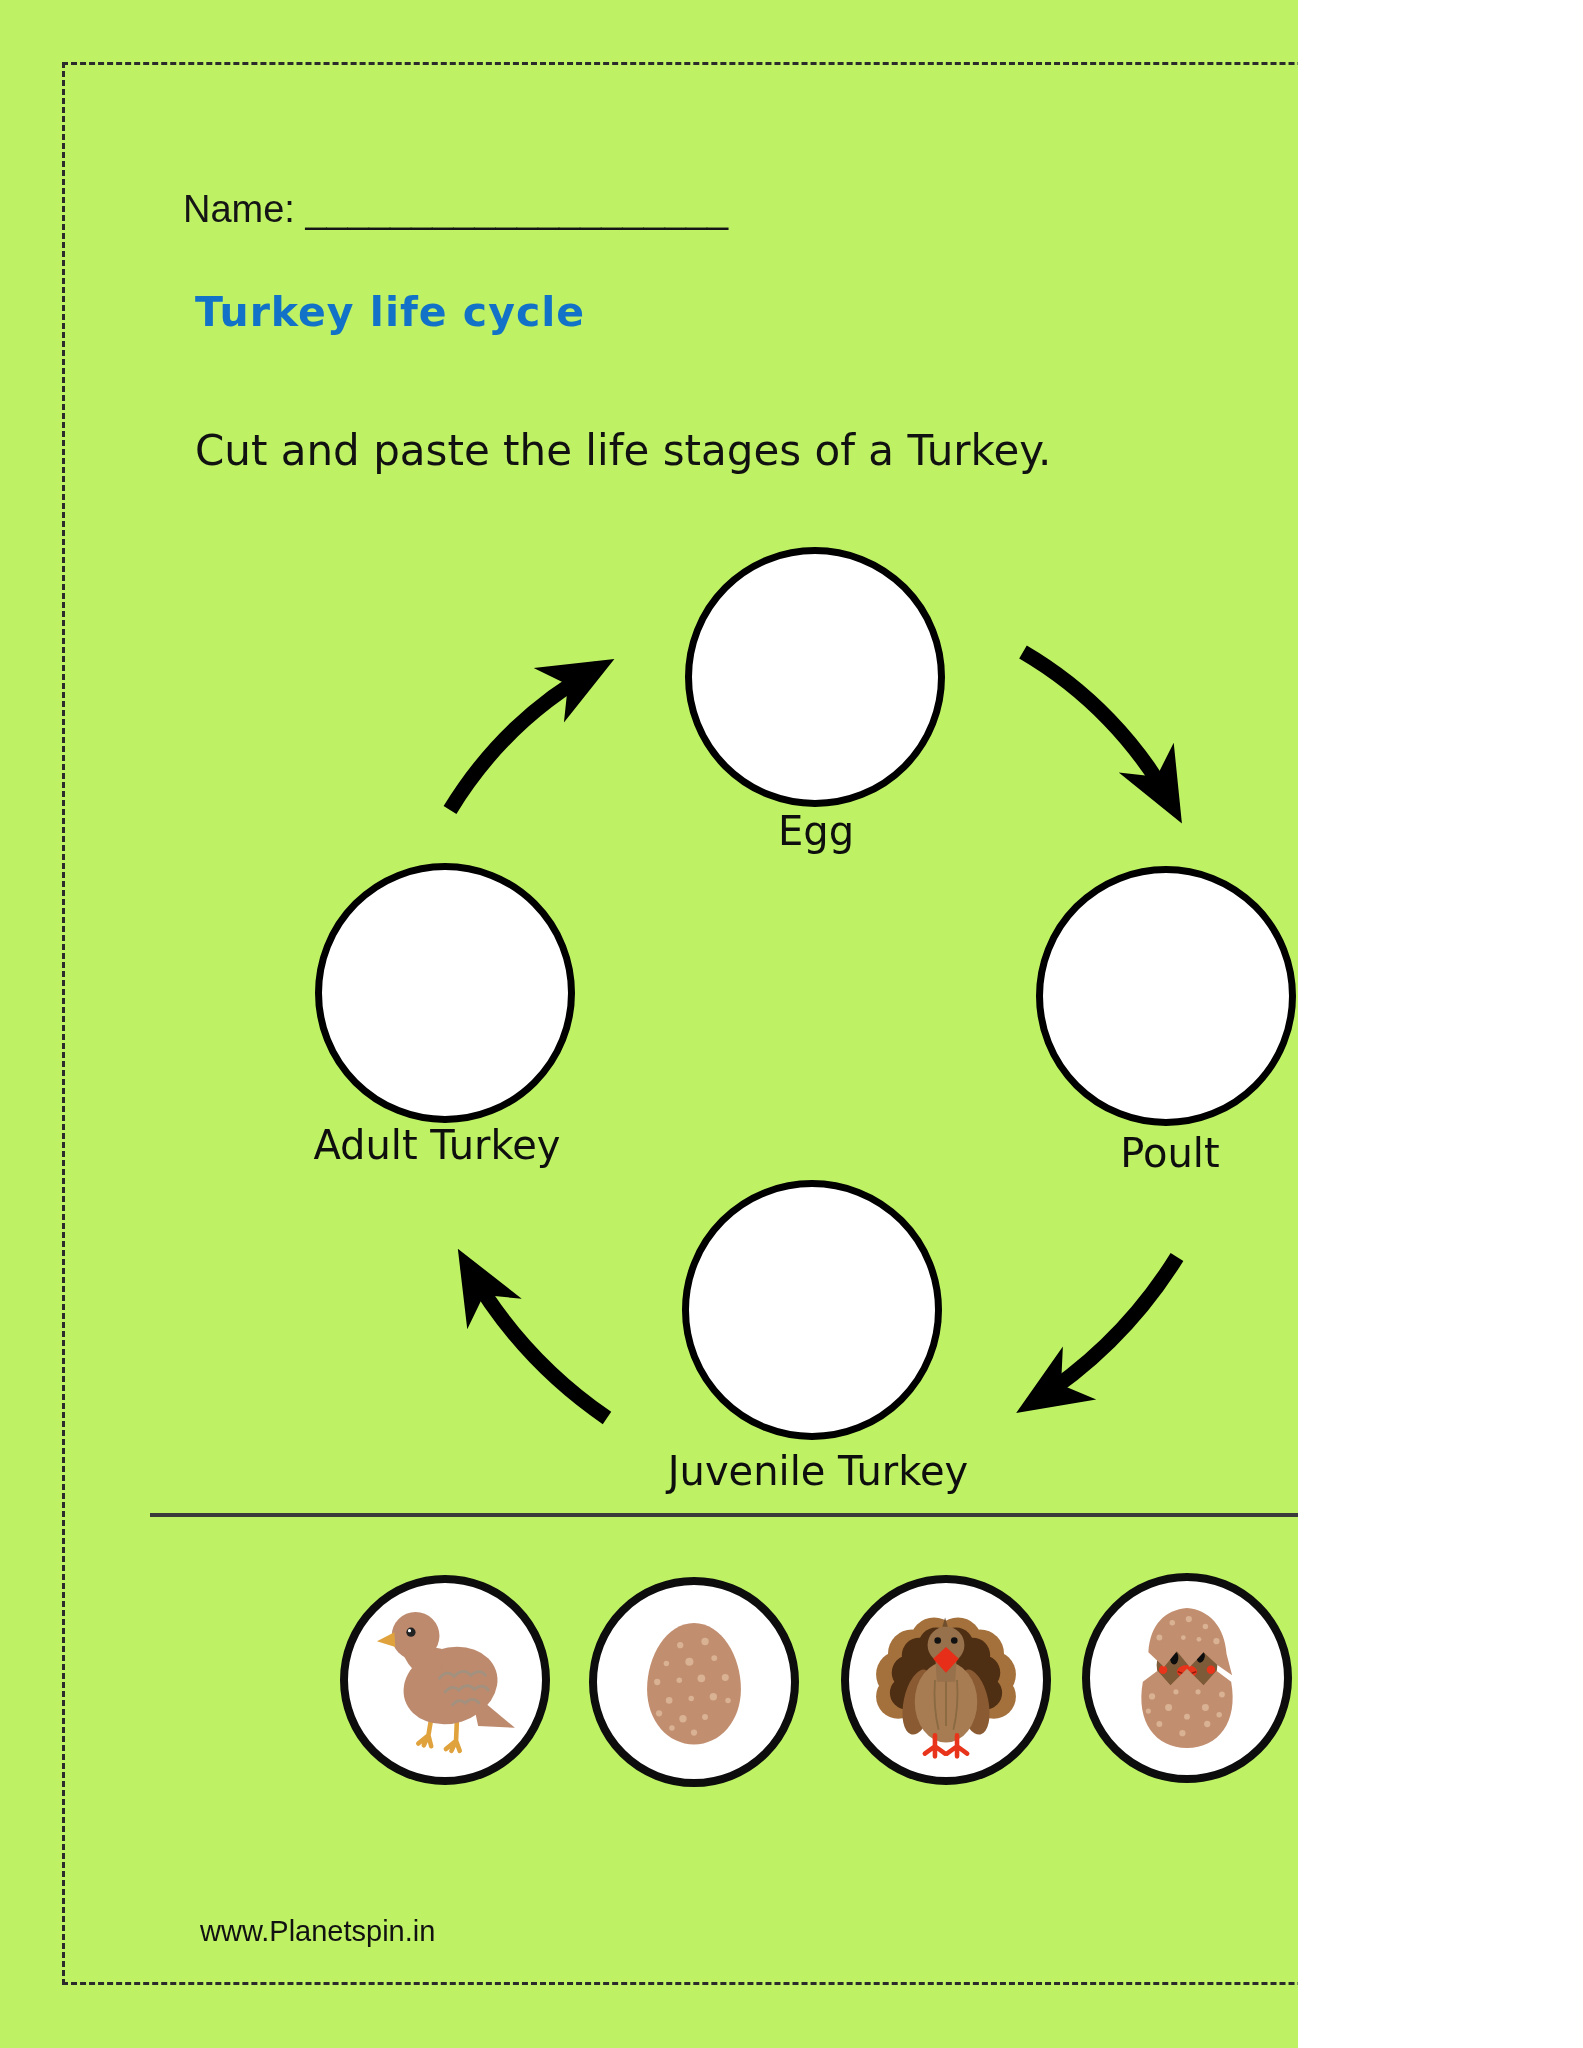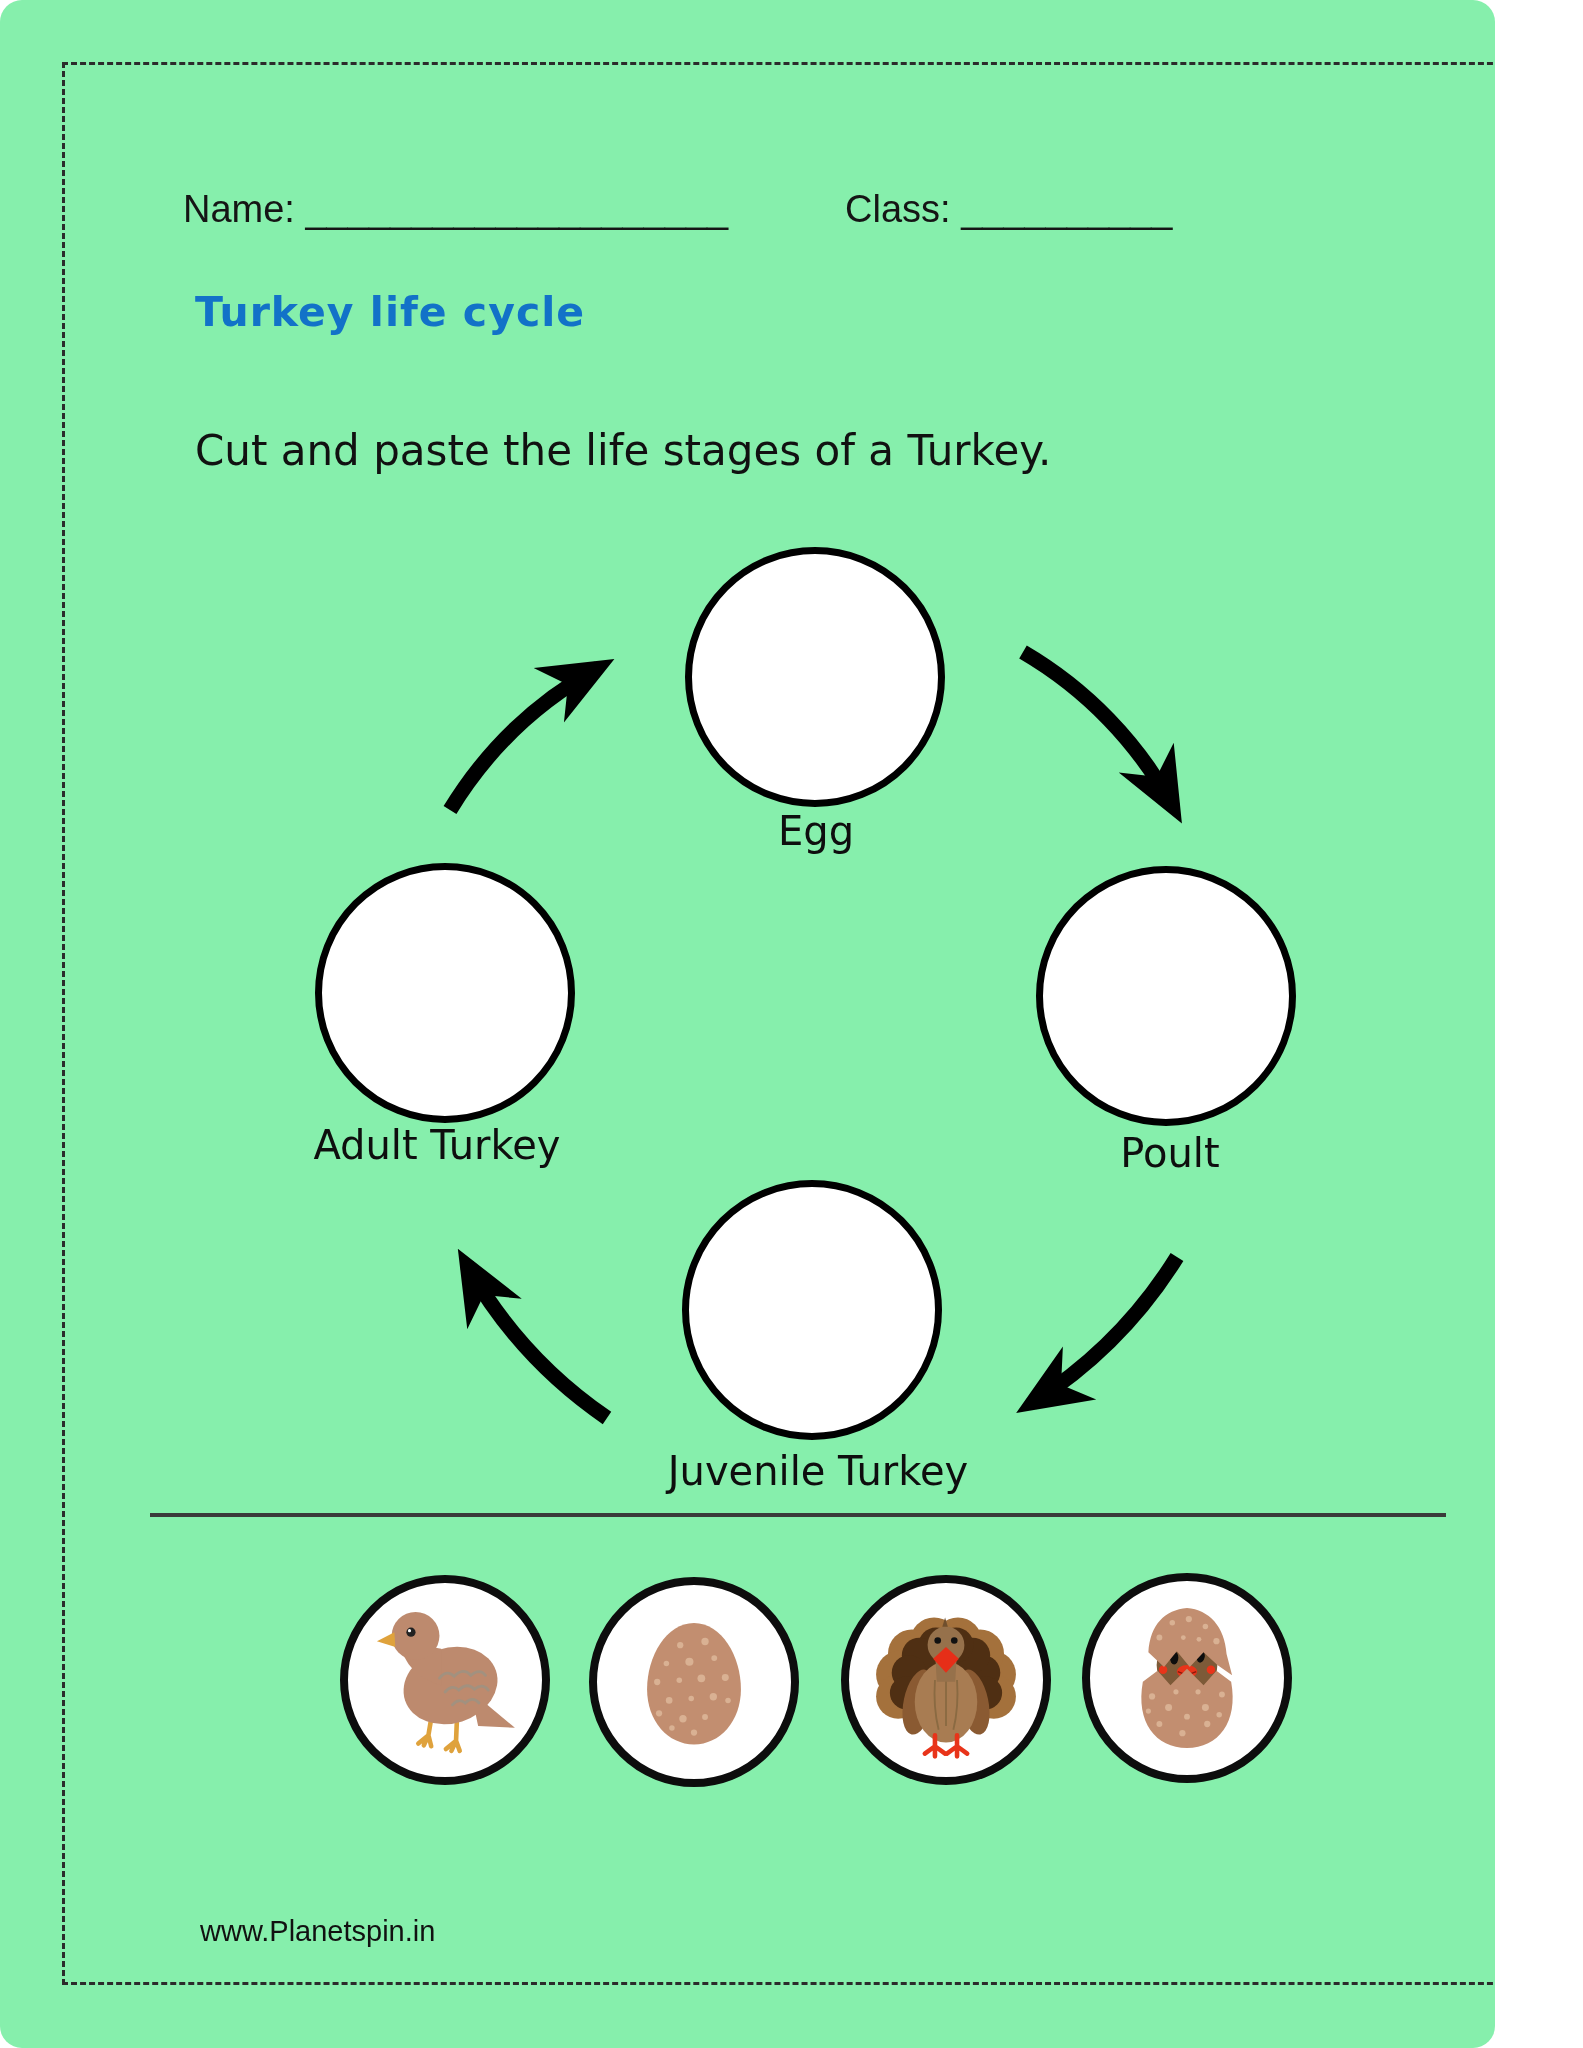--- a/index.html
+++ b/index.html
@@ -1,24 +1,23 @@
 <!DOCTYPE html>
 <html><head>
 <meta charset="utf-8">
 <style>
   html,body{margin:0;padding:0;background:#ffffff;}
   .page{
     position:relative;
-    width:1495px;
+    width:1298px;
     height:2048px;
-    background:#86efac;
+    background:#bef264;
     font-family:"DejaVu Sans", sans-serif;
     color:#1a1a1a;
     overflow:hidden;
-    border-radius:22px;
   }
   .page-border{
     position:absolute;
     left:62px; top:62px;
     width:1452px; height:1917px;
     border:3px dashed #2b2b2b;
   }
   .header-group{
     position:absolute;
     top:188px;
@@ -108,24 +107,20 @@
 
 <div class="page">
 
   <div class="page-border"></div>
 
   <div class="header-group name-group">
     <span>Name:</span>
     <span class="blank">____________________</span>
   </div>
 
-  <div class="header-group class-group">
-    <span>Class:</span>
-    <span class="blank">__________</span>
-  </div>
 
   <div class="worksheet-title">Turkey life cycle</div>
 
   <div class="instruction">Cut and paste the life stages of a Turkey.</div>
 
   <div class="stage-circle egg"></div>
   <div class="stage-circle poult"></div>
   <div class="stage-circle juvenile"></div>
   <div class="stage-circle adult"></div>
 

